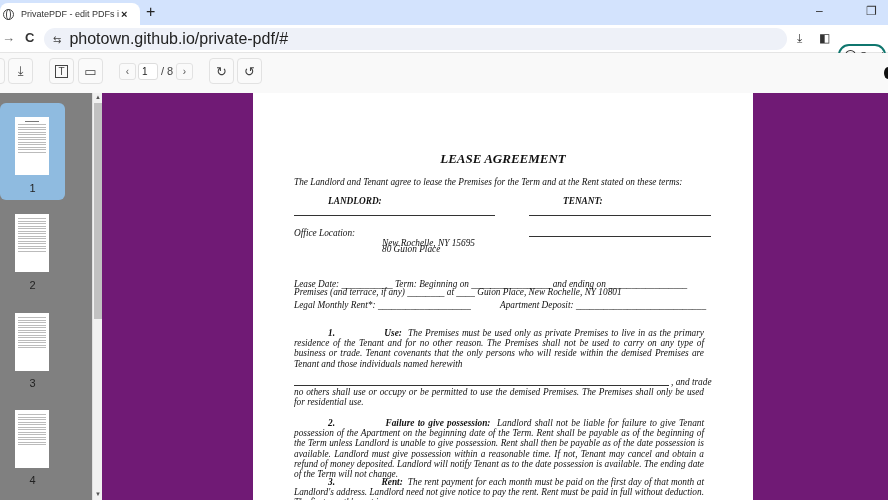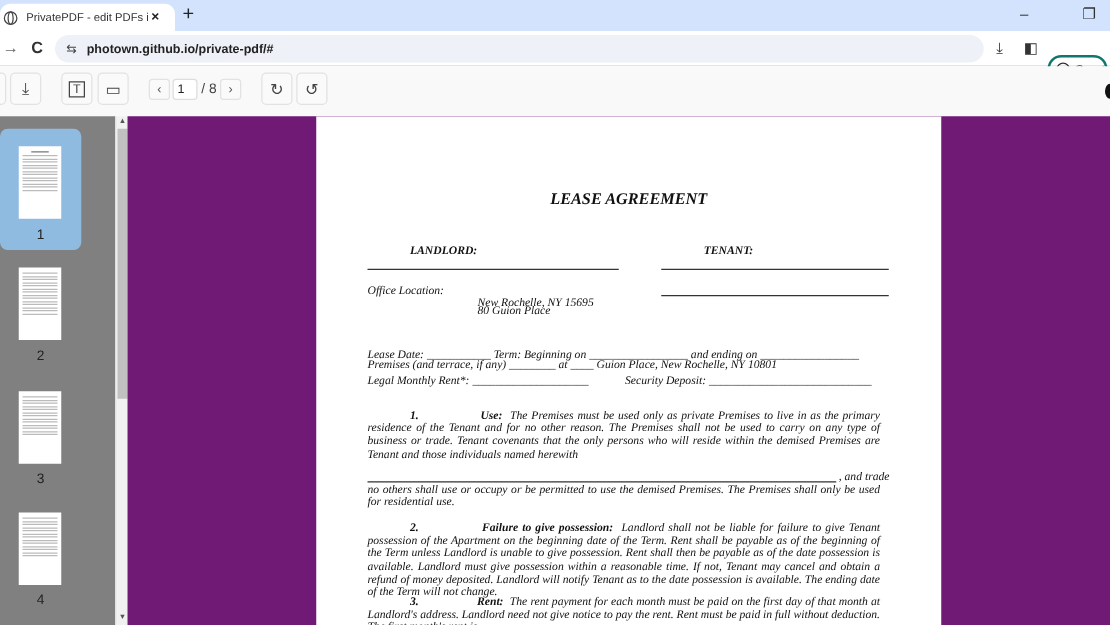--- a/index.html
+++ b/index.html
@@ -13,21 +13,21 @@
   .tab .title { font-size: 9px; color: #333; margin-left: 7px; white-space: nowrap; overflow: hidden; width: 98px; }
   .tab .close { font-size: 11px; color: #222; margin-left: 2px; font-weight: bold; }
   .newtab { position: absolute; left: 146px; top: 3px; font-size: 16px; color: #222; line-height: 18px; }
   .winctl { position: absolute; top: 4px; font-size: 12px; color: #333; }
 
   
   .navrow { position: absolute; left: 0; top: 25px; width: 888px; height: 28px; background: #fff; border-bottom: 1px solid #e5e5e5; }
   .navbtn { position: absolute; top: 5px; font-size: 13px; color: #666; }
   .omnibox { position: absolute; left: 44px; top: 3px; width: 743px; height: 22px; background: #eef1f8; border-radius: 11px; display: flex; align-items: center; }
   .omnibox .tune { font-size: 10px; color: #444; margin-left: 9px; }
-  .omnibox .url { font-size: 10px; color: #222; margin-left: 8px; font-weight: bold; }
+  .omnibox .url { font-size: 16px; color: #222; margin-left: 8px; }
   .nav-right { position: absolute; top: 6px; font-size: 12px; color: #333; }
   .guest { position: absolute; left: 838px; top: 19px; width: 48px; height: 22px; border: 2px solid #0f766e; border-radius: 11px; display: flex; align-items: center; padding-left: 5px; }
   .guest .ic { width: 11px; height: 11px; border: 1.3px solid #333; border-radius: 50%; }
   .guest .lbl { font-size: 9px; color: #333; margin-left: 4px; }
 
   
   .toolbar { position: absolute; left: 0; top: 53px; width: 888px; height: 40px; background: #f9f9f9; }
   .tbtn { position: absolute; top: 5px; width: 25px; height: 26px; border: 1px solid #e2e2e2; border-radius: 4px; background: #fafafa; display: flex; align-items: center; justify-content: center; color: #444; font-size: 13px; }
   .pager-btn { position: absolute; top: 10px; width: 17px; height: 17px; border: 1px solid #e2e2e2; border-radius: 3px; display: flex; align-items: center; justify-content: center; font-size: 10px; color: #555; background: #fafafa; }
   .pagenum { position: absolute; left: 138px; top: 10px; width: 20px; height: 17px; border: 1px solid #ddd; border-radius: 3px; font-size: 10px; padding-left: 3px; background: #fff; color: #222; font-family: "Liberation Sans", sans-serif; }
@@ -189,35 +189,36 @@
 
 <div class="scrollbar">
   <span class="arr" style="top:1px;">▲</span>
   <div class="scroll-thumb"></div>
   <span class="arr" style="top:398px;">▼</span>
 </div>
 
 <div class="viewer">
   <div class="page">
     <div class="doc-title">LEASE AGREEMENT</div>
+    <div class="t" style="left:41px; top:84px;">The Landlord and Tenant agree to lease the Premises for the Term and at the Rent stated on these terms:</div>
 
     <div class="t b" style="left:41px; top:103px;">LANDLORD:</div>
     <div class="t b" style="left:276px; top:103px;">TENANT:</div>
     <div class="rule" style="left:41px; top:122px; width:201px;"></div>
     <div class="rule" style="left:276px; top:122px; width:182px;"></div>
 
     <div class="t" style="left:41px; top:135px;">Office Location:</div>
     <div class="t" style="left:129px; top:135px;margin-top:16px;">80 Guion Place</div>
     <div class="t" style="left:129px; top:145px;">New Rochelle, NY 15695</div>
     <div class="rule" style="left:276px; top:143px; width:182px;"></div>
 
     <div class="t" style="left:41px; top:166px;margin-top:28px;">Premises (and terrace, if any) ________ at ____ Guion Place, New Rochelle, NY 10801</div>
     <div class="t" style="left:41px; top:186px;">Lease Date: ___________ Term: Beginning on _________________ and ending on _________________</div>
     <div class="t" style="left:41px; top:207px;">Legal Monthly Rent*: ____________________</div>
-    <div class="t" style="left:247px; top:207px;">Security Deposit: ____________________________</div>
+    <div class="t" style="left:247px; top:207px;">Apartment Deposit: ____________________________</div>
 
     <div class="para" style="top:235px;">
       <span class="b">1.</span>&nbsp;&nbsp;&nbsp;&nbsp;&nbsp;<span class="b">Use:</span>&nbsp;
       <span>The Premises must be used only as private Premises to live in as the primary residence of the Tenant and for no other reason. The Premises shall not be used to carry on any type of business or trade.  Tenant covenants that the only persons who will reside within the demised Premises are Tenant and those individuals named herewith</span>
     </div>
     <div class="rule" style="left:41px; top:292px; width:375px;"></div>
     <div class="t" style="left:418px; top:284px;">, and trade</div>
     <div class="para" style="top:294px;">no others shall use or occupy or be permitted to use the demised Premises. The Premises shall only be used for residential use.</div>
 
     <div class="para" style="top:325px;">

